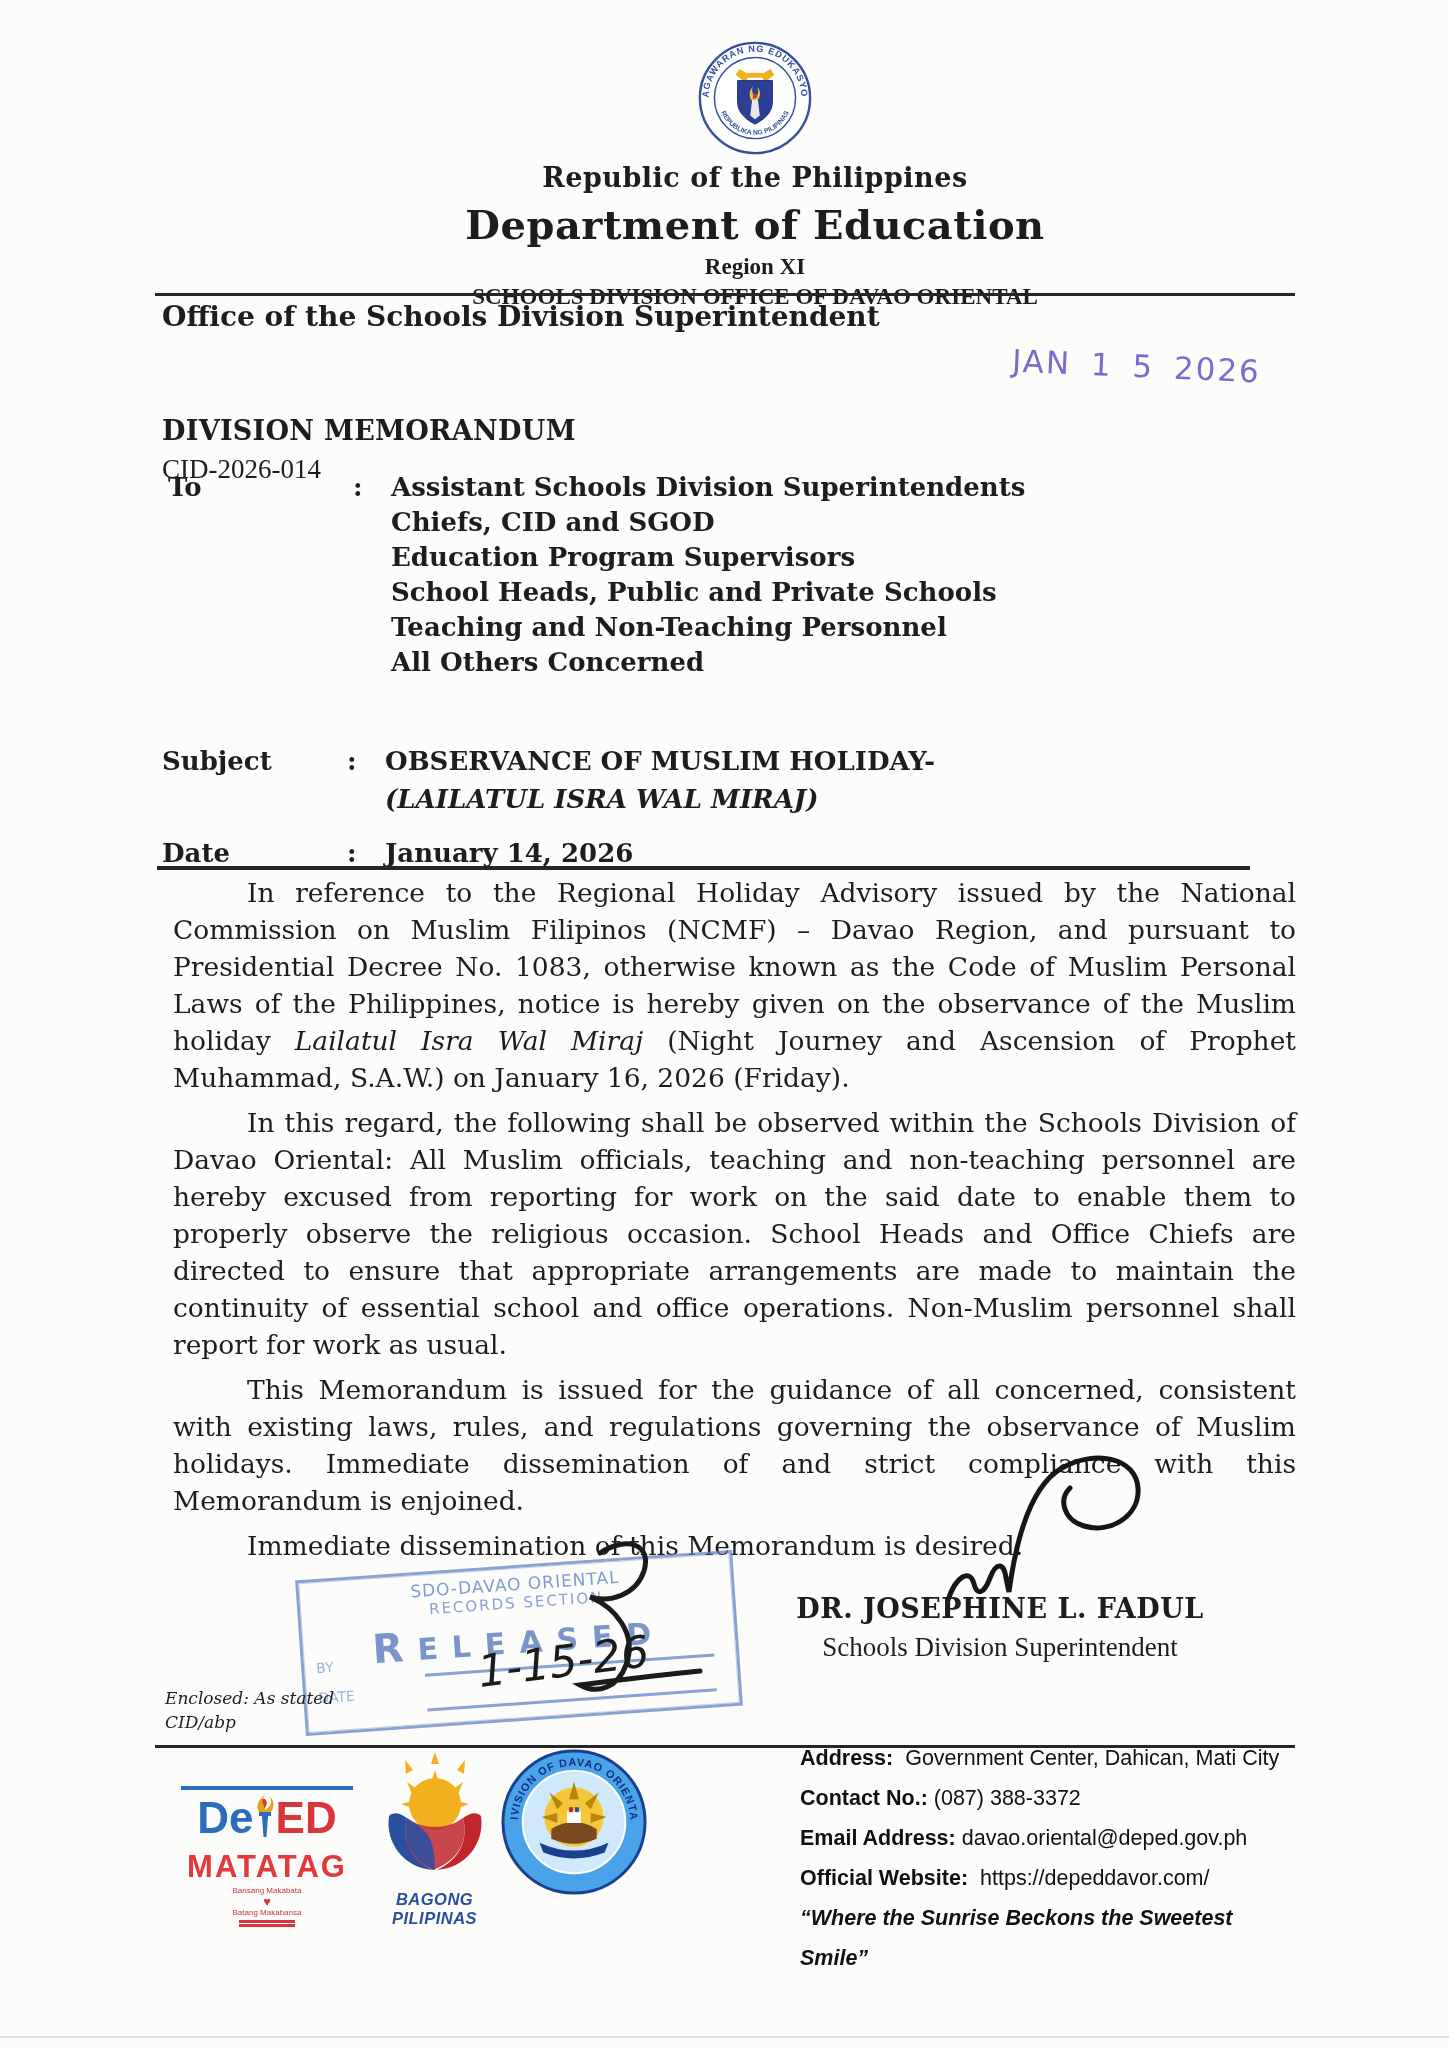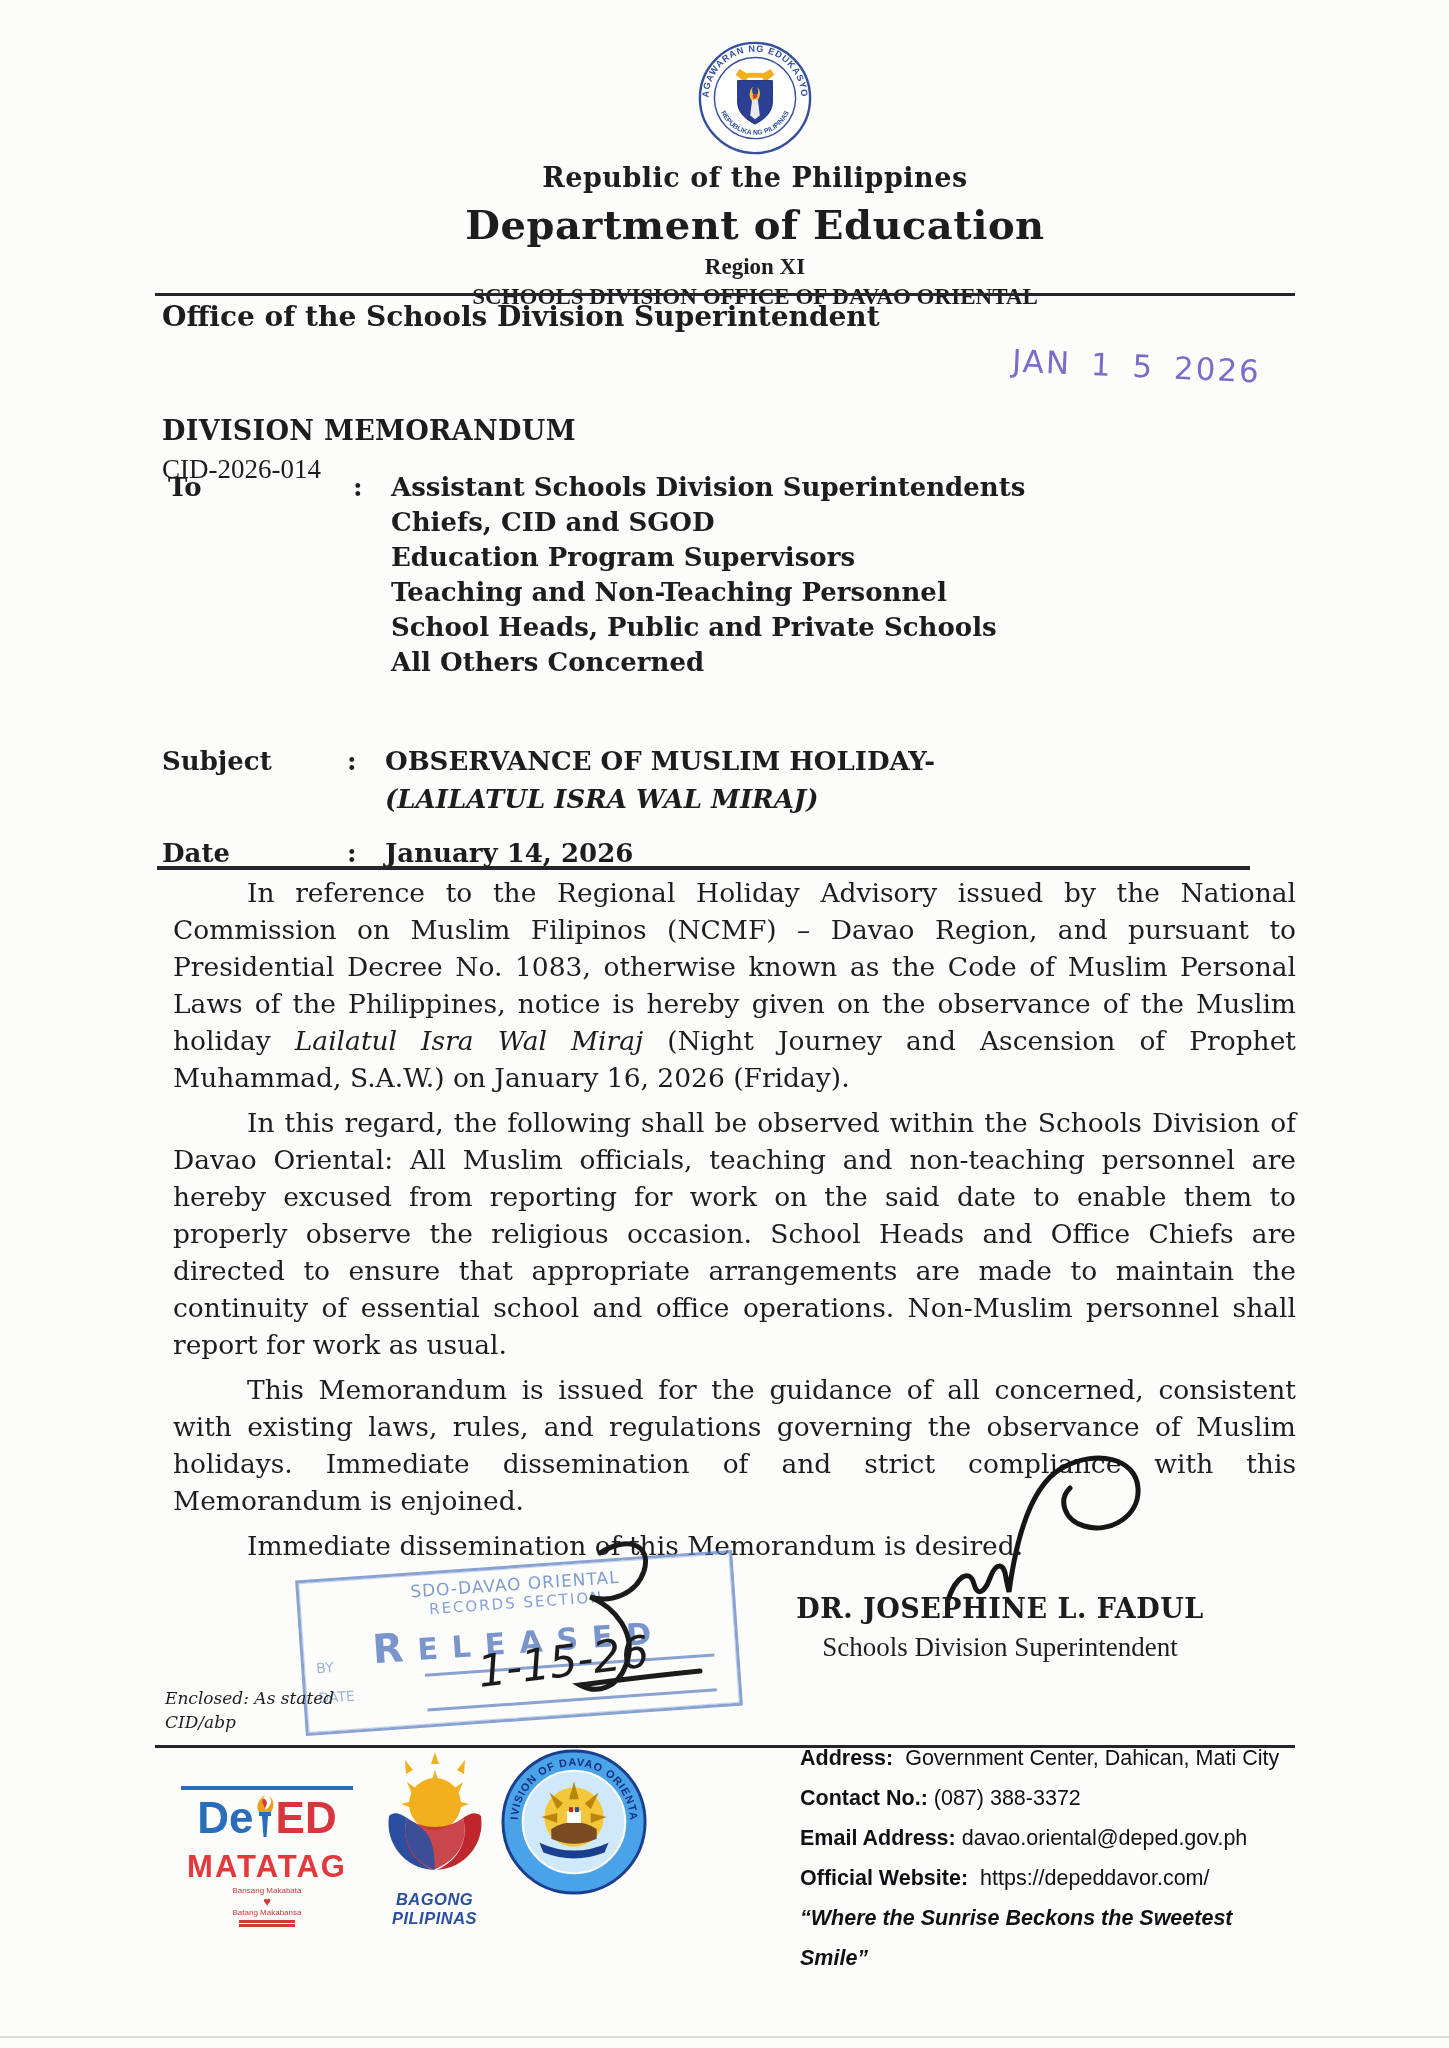--- a/index.html
+++ b/index.html
@@ -142,22 +142,22 @@
 
 <div class="abs memo-title">DIVISION MEMORANDUM</div>
 <div class="abs memo-number">CID-2026-014</div>
 
 <div class="abs meta-grid to-grid">
   <div class="meta-label">To</div>
   <div class="meta-colon">:</div>
   <div class="meta-c3">Assistant Schools Division Superintendents</div>
   <div class="meta-c3">Chiefs, CID and SGOD</div>
   <div class="meta-c3">Education Program Supervisors</div>
+  <div class="meta-c3">School Heads, Public and Private Schools</div>
   <div class="meta-c3">Teaching and Non-Teaching Personnel</div>
-  <div class="meta-c3">School Heads, Public and Private Schools</div>
   <div class="meta-c3">All Others Concerned</div>
 </div>
 
 <div class="abs meta-grid subject-grid">
   <div class="meta-label">Subject</div>
   <div class="meta-colon">:</div>
   <div class="meta-c3">OBSERVANCE OF MUSLIM HOLIDAY-</div>
   <div class="meta-c3 subject-l2">(LAILATUL ISRA WAL MIRAJ)</div>
 </div>
 

